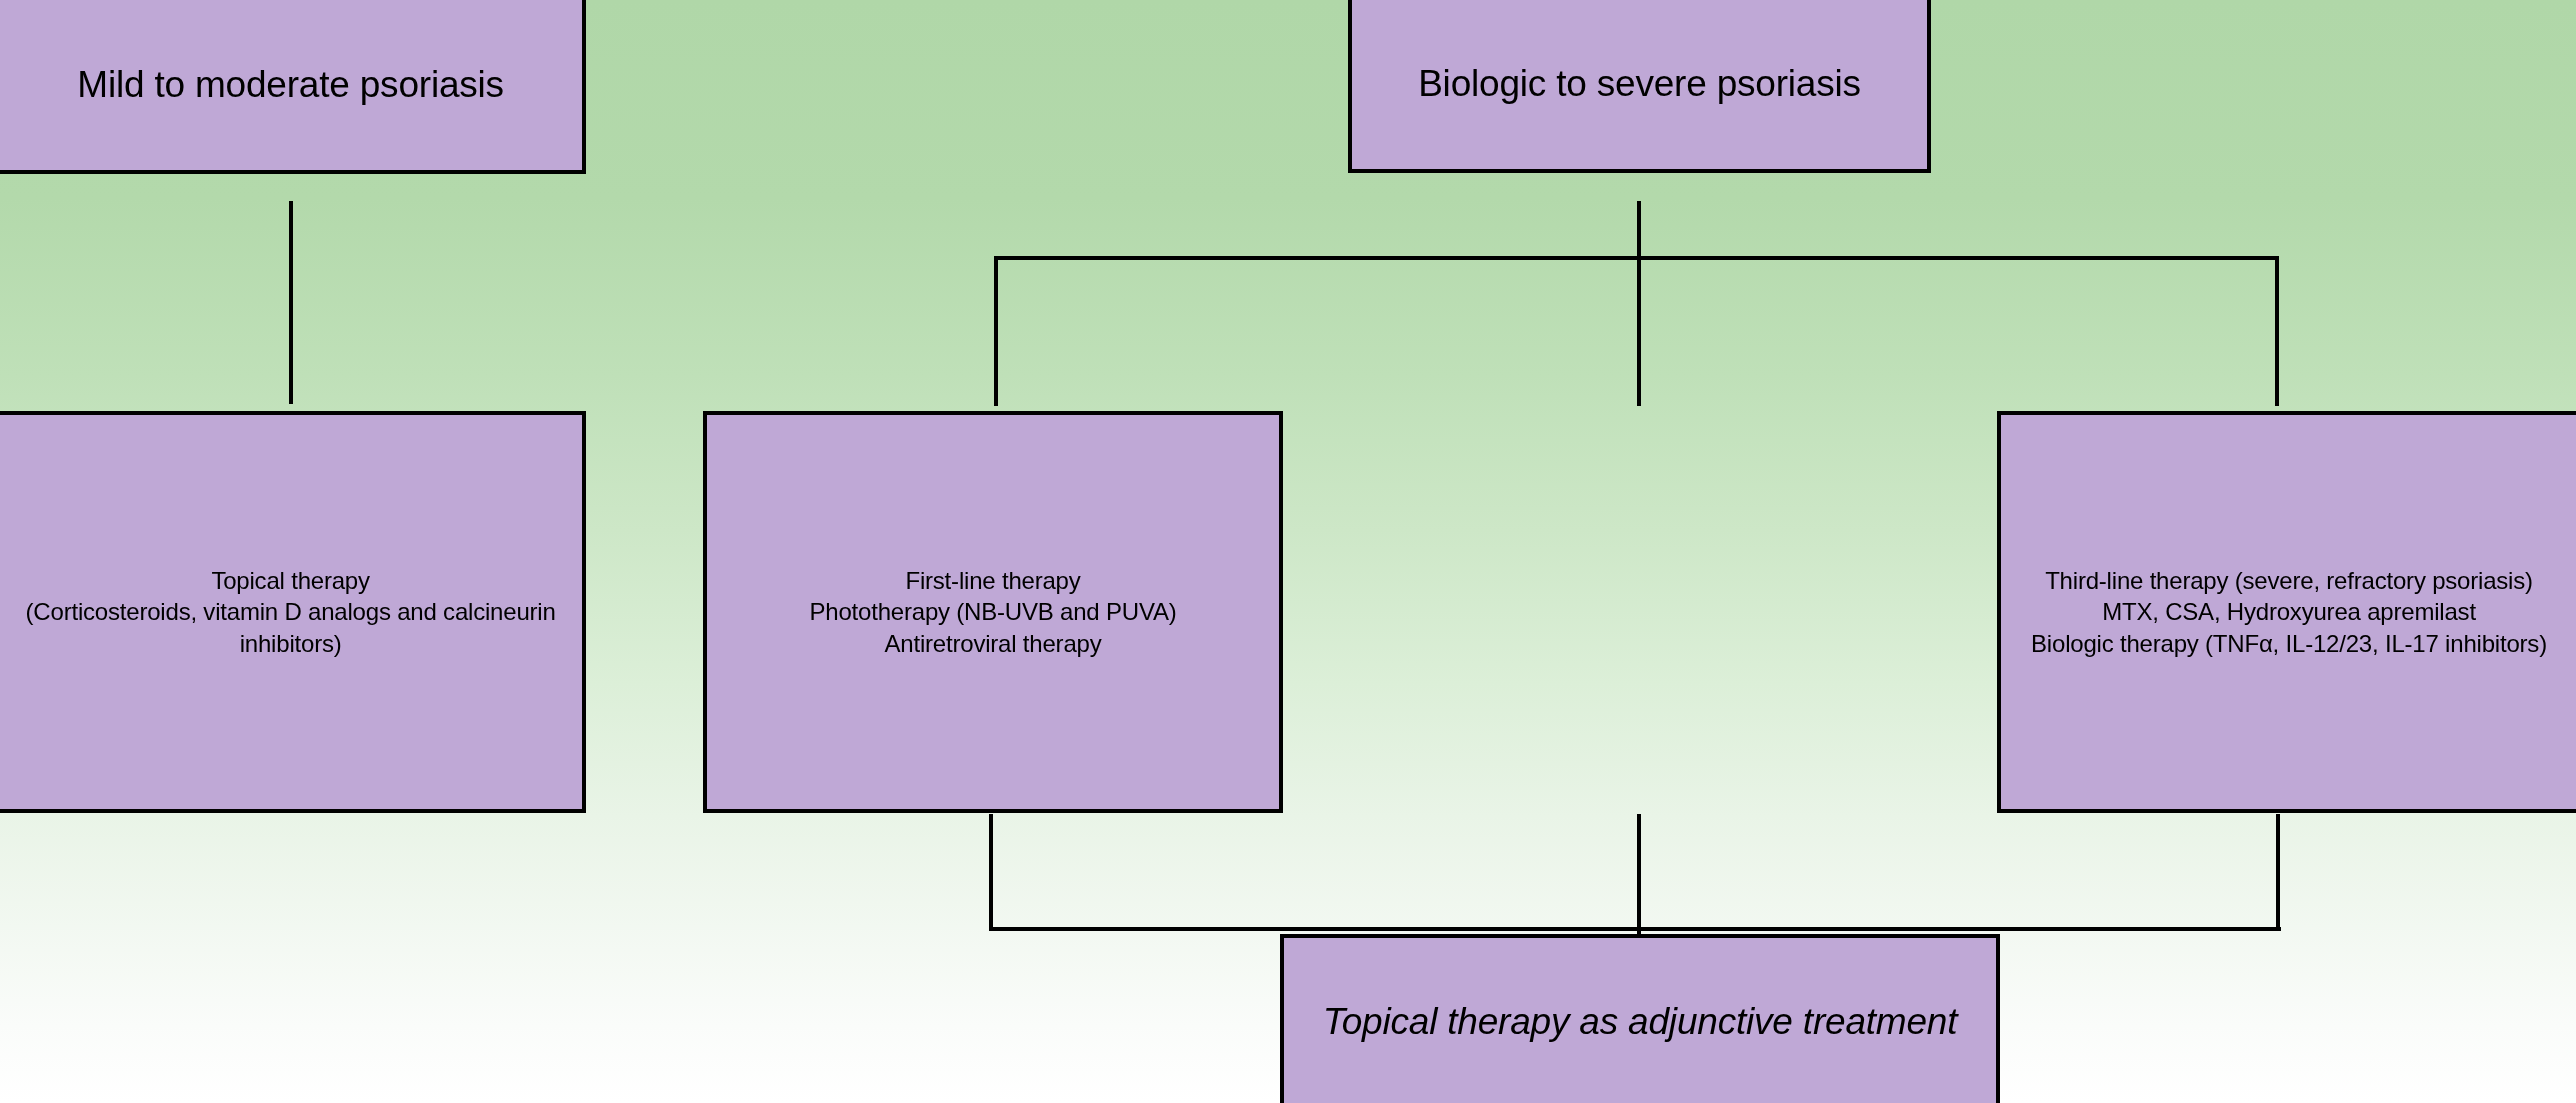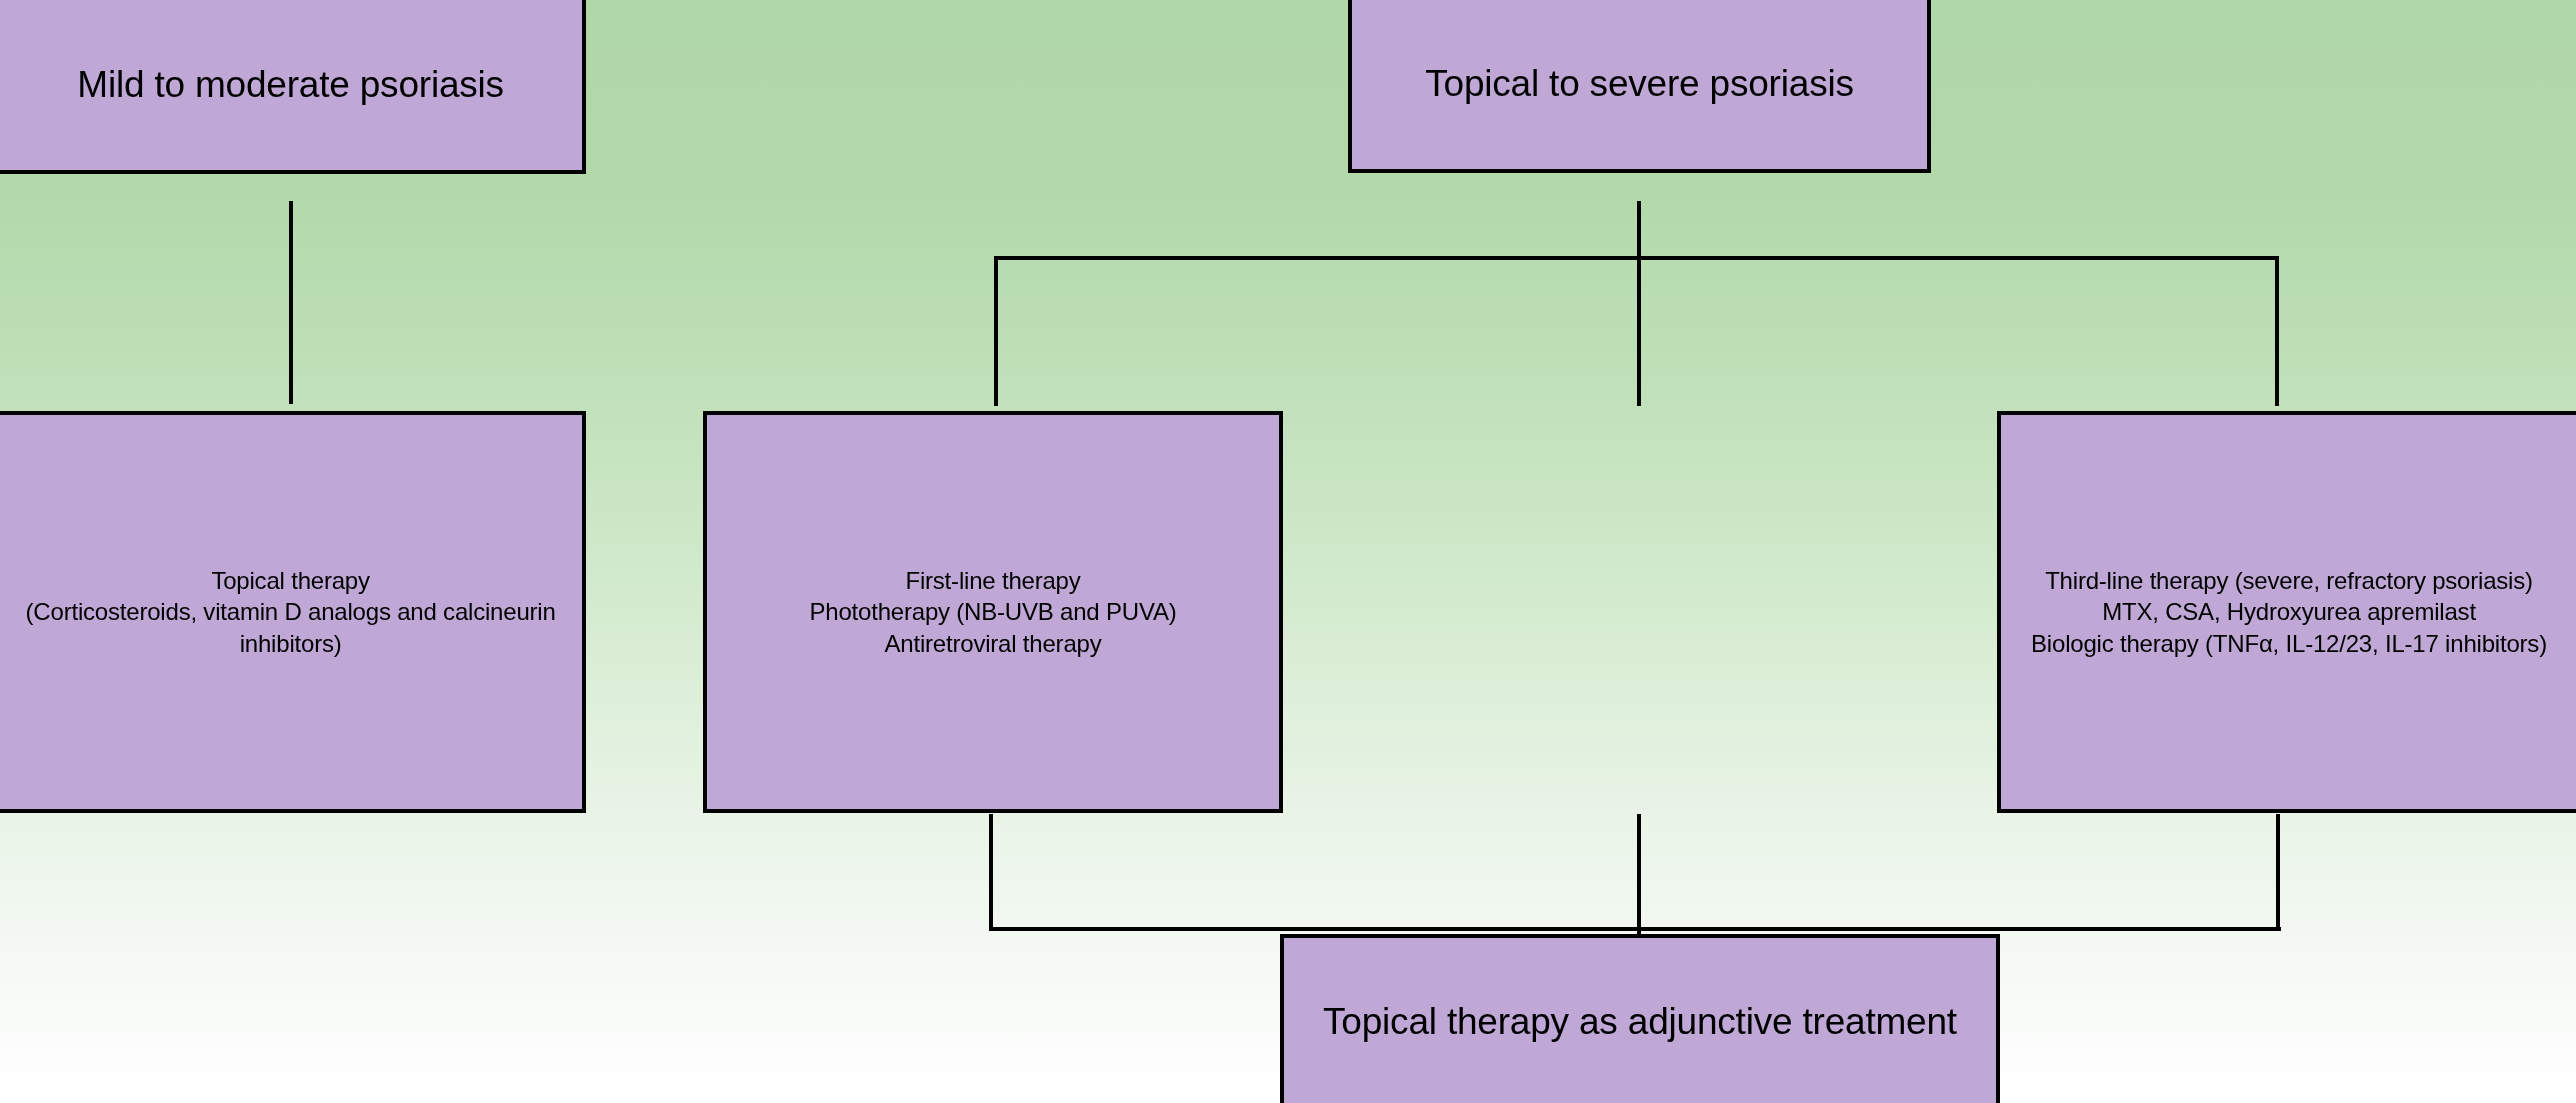--- a/index.html
+++ b/index.html
@@ -51,21 +51,21 @@
   #node-modsev   { left: 1348px; top: -4.4px;    width: 583px; height: 177px; }
   
   #node-topical  { left: -4.4px;   top: 411px;   width: 590px; height: 402px; }
   #node-first    { left: 703px;  top: 411px;   width: 580px; height: 402px; }
   #node-second   { left: 1350px; top: 411px;   width: 581px; height: 402px; }
   #node-third    { left: 1997px; top: 411px;   width: 584px; height: 402px; }
   
   #node-adjunct  { left: 1280px; top: 934px;  width: 720px; height: 177px; }
 
   #node-mild .label, #node-modsev .label { font-size: 37px; }
-  #node-adjunct .label { font-size: 37px; }
+  #node-adjunct .label { font-size: 37px; font-style: italic; }
 
   
   .conn {
     position: absolute;
     background: #000000;
     z-index: 2;
   }
   .vline { width: 4.4px; }
   .hline { height: 4.4px; }
 
@@ -88,21 +88,21 @@
 </head>
 <body>
 
 <div id="canvas">
 
   <div class="node" id="node-mild">
     <div class="label">Mild to moderate psoriasis</div>
   </div>
 
   <div class="node" id="node-modsev">
-    <div class="label">Topical to severe psoriasis</div>
+    <div class="label">Biologic to severe psoriasis</div>
   </div>
 
   <div class="conn vline" id="c-left-stub"></div>
 
   <div class="conn vline" id="c-ms-drop"></div>
   <div class="conn hline" id="c-ms-bar"></div>
   <div class="conn vline" id="c-ms-left"></div>
   <div class="conn vline" id="c-ms-right"></div>
 
   <div class="node" id="node-topical">

